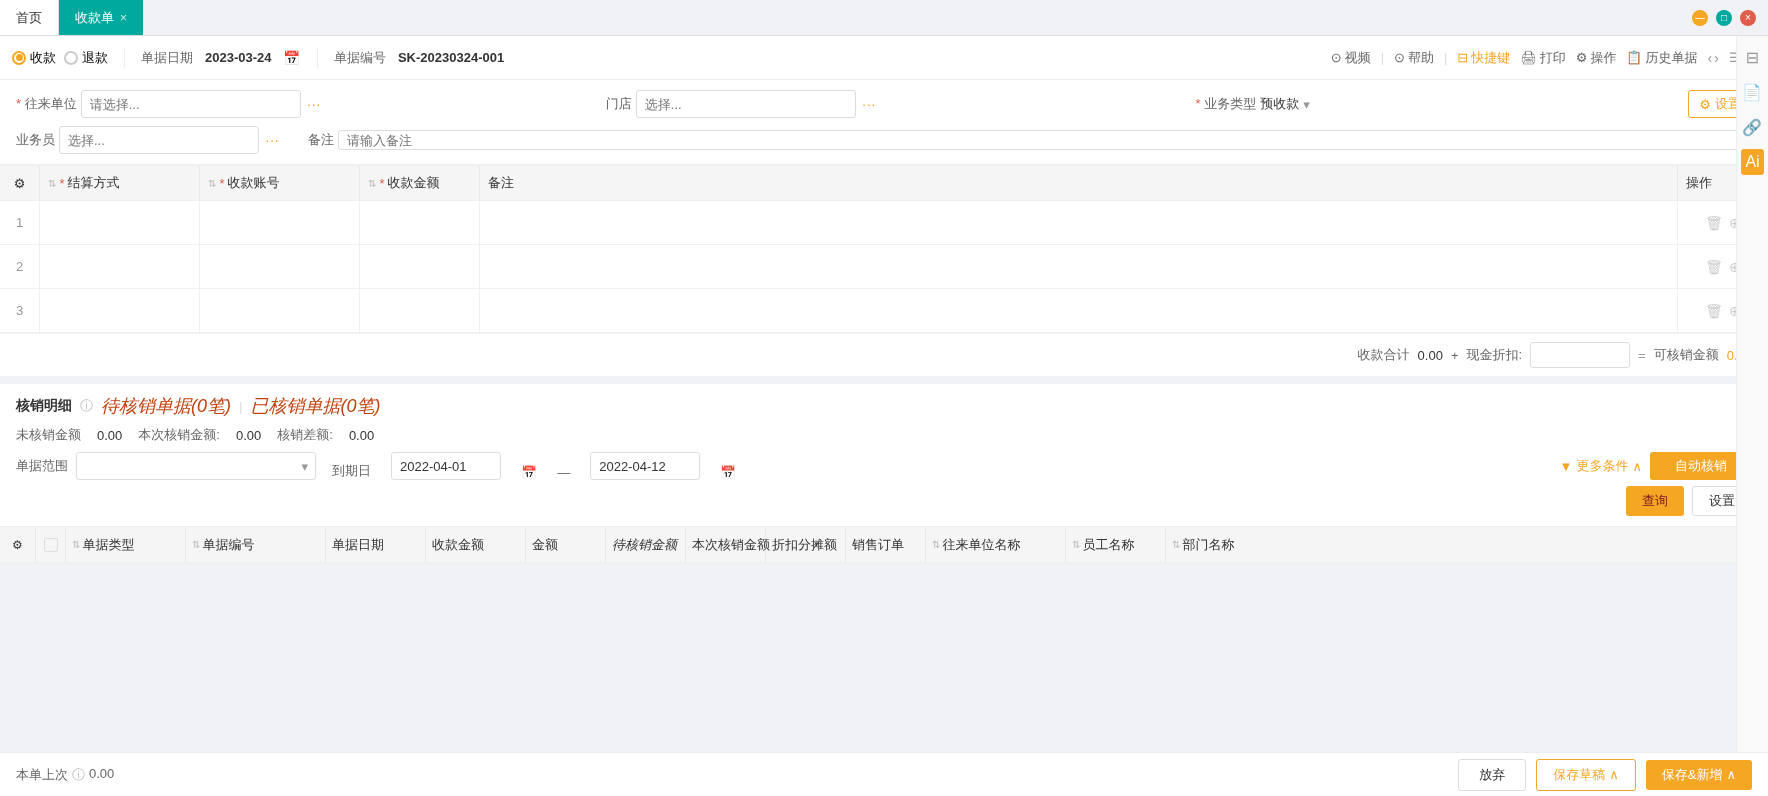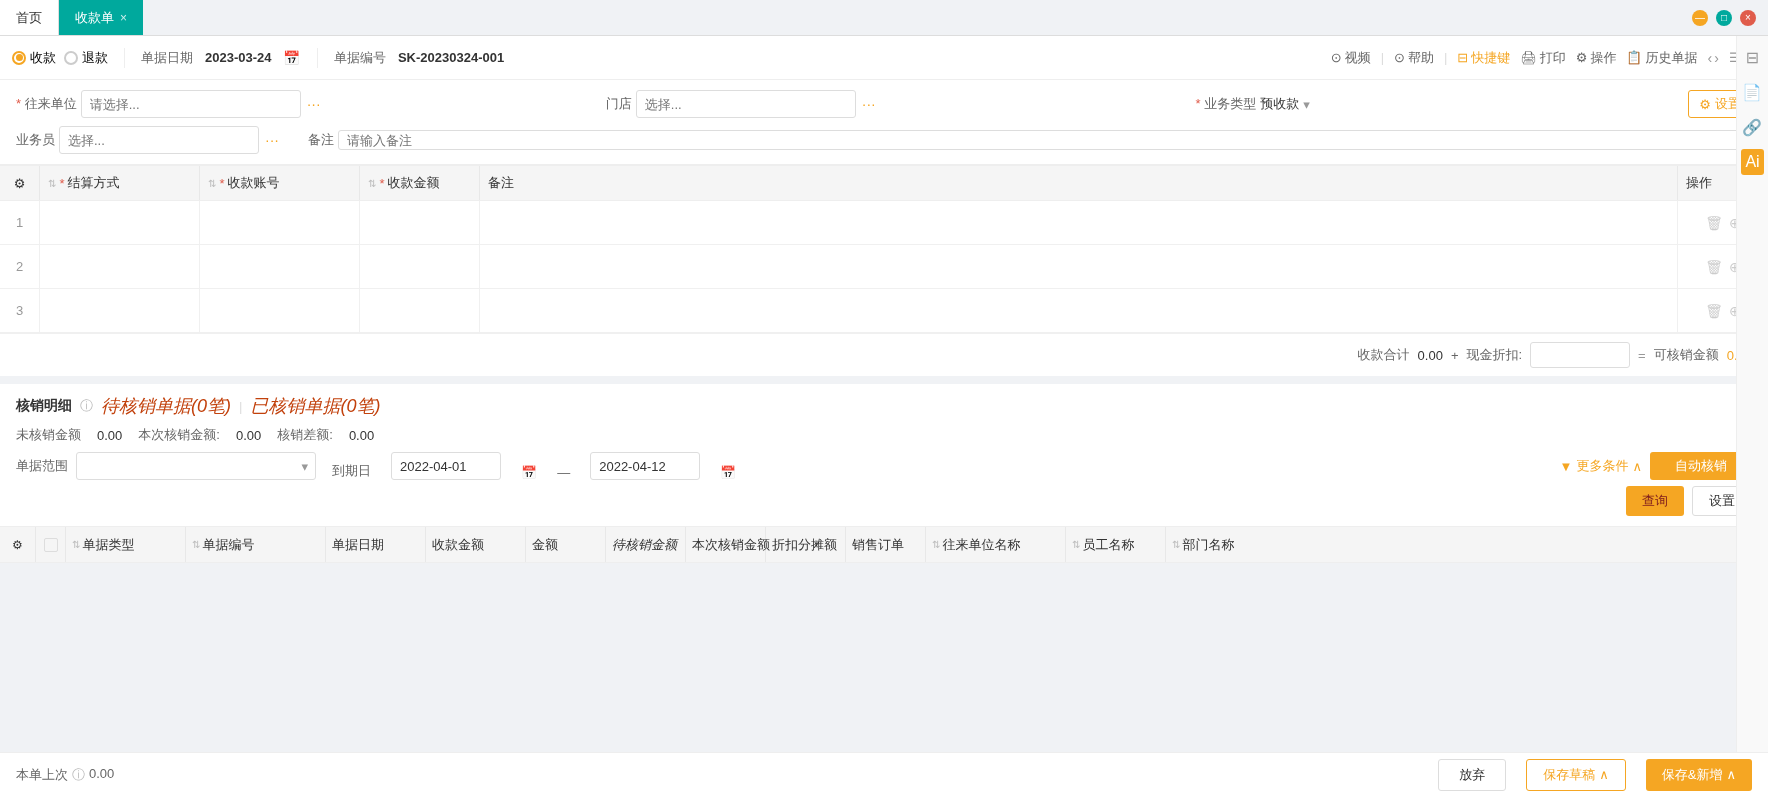--- a/index.html
+++ b/index.html
@@ -190,21 +190,21 @@
     .bth-dept { flex: 1; }
 
     
     .footer {
       position: fixed; bottom: 0; left: 0; right: 0;
       height: 44px; background: #fff; border-top: 1px solid #eee;
       display: flex; align-items: center; padding: 0 16px; gap: 12px;
     }
     .footer-info { display: flex; align-items: flex-start; gap: 4px; color: #666; font-size: 12px; }
     .footer-info .info-icon { color: #bbb; }
-    .footer-right { margin-left: auto; display: flex; gap: 20px; }
+    .footer-right { margin-left: auto; display: flex; align-items: center; gap: 10px; }
     .discard-btn {
       background: #fff; color: #333; border: 1px solid #ddd; border-radius: 3px;
       padding: 6px 20px; cursor: pointer; font-size: 13px;
     }
     .draft-btn {
       background: #fff; color: #f5a623; border: 1px solid #f5a623; border-radius: 3px;
       padding: 6px 16px; cursor: pointer; font-size: 13px;
       display: flex; align-items: center; gap: 4px;
     }
     .save-new-btn {

